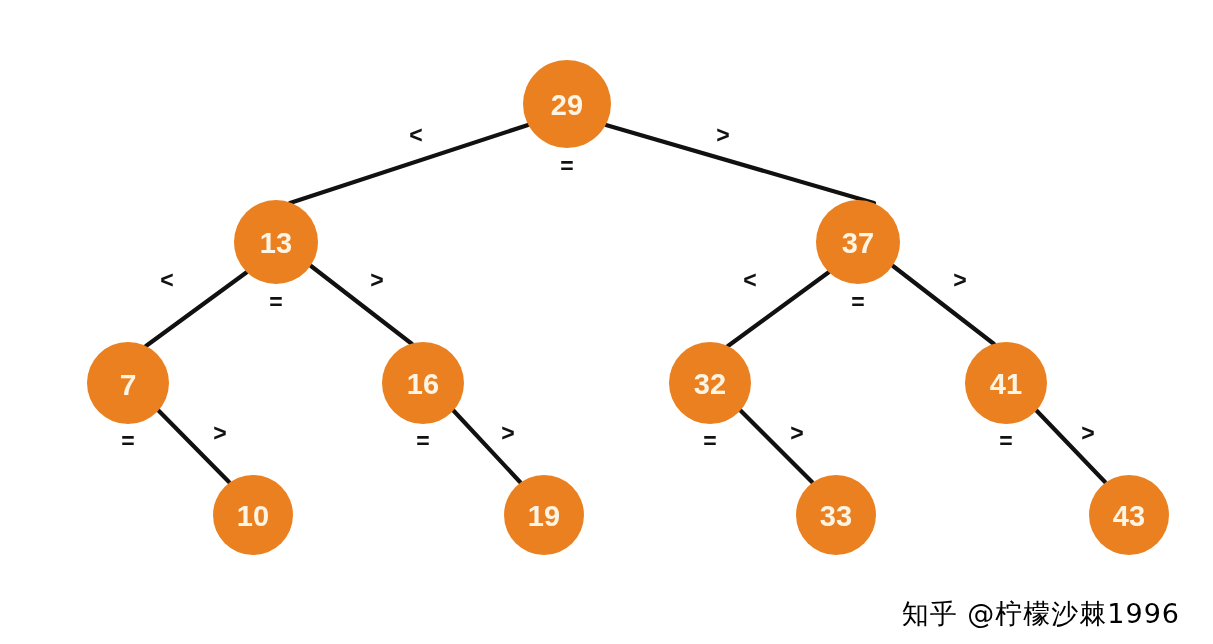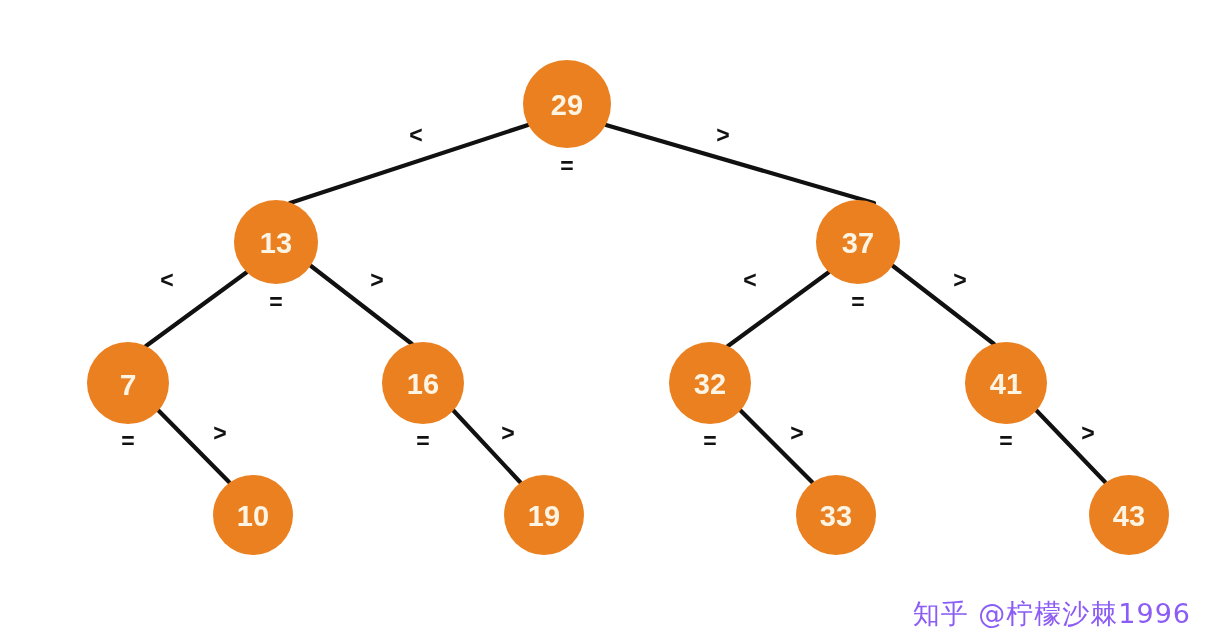--- a/index.html
+++ b/index.html
@@ -49,23 +49,23 @@
   .edge-label {
     fill: #111111;
     font-family: "Liberation Sans", "DejaVu Sans", sans-serif;
     font-size: 23px;
     font-weight: bold;
     text-anchor: middle;
     dominant-baseline: central;
   }
   .watermark {
     position: absolute;
-    right: 22px;
+    right: 33px;
     bottom: 12px;
-    color: #8b5cf6;
+    color: #000000;
     font-family: "DejaVu Sans", "Liberation Sans", sans-serif;
     font-size: 27px;
     letter-spacing: 1px;
     white-space: nowrap;
     user-select: none;
   }
 </style>
 </head>
 <body>
 

